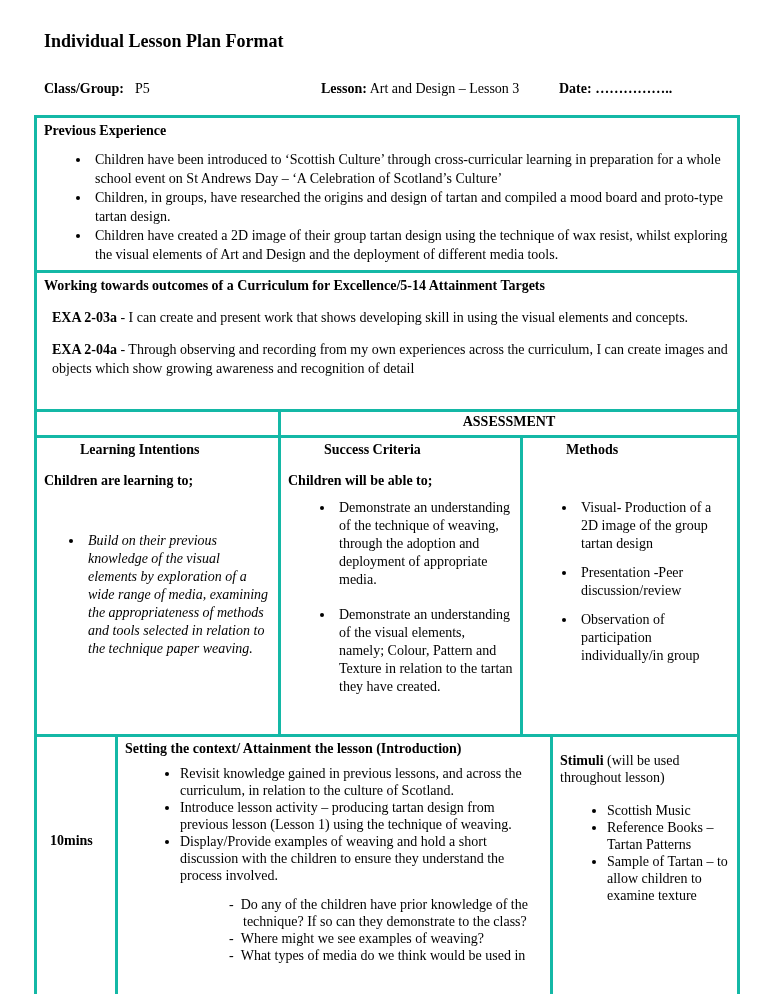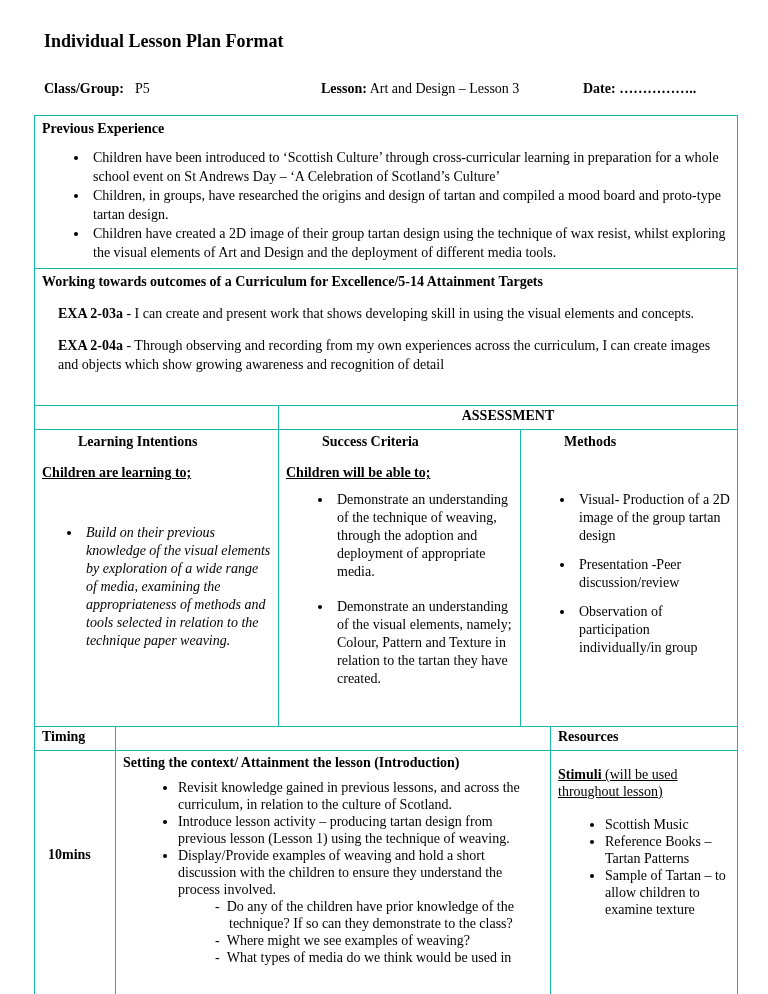--- a/index.html
+++ b/index.html
@@ -11,55 +11,55 @@
   .page { position:relative; width:768px; height:994px; overflow:hidden; background:#fff; }
 
   .doc-title { position:absolute; left:44px; top:31px; font-weight:bold; font-size:18px; }
 
   .meta-row { position:absolute; top:81px; left:0; width:624px; height:18px;text-align:center; }
   .meta-row span.abs { position:absolute; top:0; white-space:nowrap; }
   .meta-class-label { left:44px; font-weight:bold; }
   .meta-class-value { left:135px; }
   .meta-lesson { left:277px;margin-left:44px; }
   .meta-lesson b { font-weight:bold; }
-  .meta-date { left:583px; font-weight:bold; }
+  .meta-date { left:559px; font-weight:bold; }
 
   table.main { position:absolute; left:34px; top:115px; width:703px;
     border-collapse:collapse; table-layout:fixed; }
-  td { border:1px solid #14b8a6; vertical-align:top; padding:3px 7px 0 7px; line-height:19px; }
+  td { border:3px solid #14b8a6; vertical-align:top; padding:3px 7px 0 7px; line-height:19px; }
 
   .sec-heading { font-weight:bold; }
   ul.doc-list { margin:10px 0 0 0; padding-left:47px; list-style:disc; }
   ul.doc-list li { padding-left:4px; }
-  p.outcome { margin:13px 0 0 16px; }
+  p.outcome { margin:13px 0 0 8px; }
   p.outcome b { font-weight:bold; }
 
   td.assessment-cell { font-weight:bold; text-align:center; padding:1px 0 0 0; line-height:17px; }
   tr.r3 td { height:20px; }
 
   tr.r4 td { line-height:18px; height:293px; }
   .col-heading { font-weight:bold;margin-left:36px; }
-  .lead { font-weight:bold; margin-top:13px;text-decoration:underline; }
+  .lead { font-weight:bold; margin-top:13px; }
   ul.li-list { margin:42px 0 0 0; padding-left:40px;font-style:italic; }
   ul.sc-list { margin:9px 0 0 0; padding-left:47px; }
   ul.sc-list li + li { margin-top:17px; }
   ul.m-list { margin:40px 0 0 0; padding-left:47px; }
   ul.m-list li + li { margin-top:11px; }
 
   tr.r5 td { height:21px; padding:1px 7px; line-height:17px; font-weight:bold; }
 
   tr.r6 td { height:212px; line-height:17px; }
   td.timing-cell { font-weight:bold; padding:95px 2px 0 13px; }
   .intro-heading { font-weight:bold; }
   ul.intro-list { margin:8px 0 0 0; padding-left:55px; list-style:disc; }
   ul.intro-list li { padding-left:0; }
-  .sub-list { margin:0; }
+  .sub-list { margin:12px; }
   .sub-item { padding-left:51px; text-indent:-14px; }
   .sub-item::before { content:"-\00a0\00a0"; }
-  .res-stimuli { margin:12px 0 16px 0;text-decoration:underline; }
+  .res-stimuli { margin:12px 0 16px 0; }
   .res-stimuli b { font-weight:bold; }
   ul.res-list { margin:14px 0 0 0; padding-left:47px; list-style:disc; }
 </style>
 </head>
 <body>
 
 <div class="page">
 
   <div class="doc-title">Individual Lesson Plan Format</div>
 
@@ -123,25 +123,20 @@
       <td colspan="2">
         <div class="col-heading">Methods</div>
         <ul class="doc-list m-list">
           <li>Visual- Production of a 2D image of the group tartan design</li>
           <li>Presentation -Peer discussion/review</li>
           <li>Observation of participation individually/in group</li>
         </ul>
       </td>
     </tr>
 
-    <tr class="r5">
-      <td>Timing</td>
-      <td colspan="3"></td>
-      <td>Resources</td>
-    </tr>
 
     <tr class="r6">
       <td class="timing-cell">10mins</td>
       <td colspan="3">
         <div class="intro-heading">Setting the context/ Attainment the lesson (Introduction)</div>
         <ul class="intro-list">
           <li>Revisit knowledge gained in previous lessons, and across the curriculum, in relation to the culture of Scotland.</li>
           <li>Introduce lesson activity – producing tartan design from previous lesson (Lesson 1) using the technique of weaving.</li>
           <li>
             <span>Display/Provide examples of weaving and hold a short discussion with the children to ensure they understand the process involved.</span>

